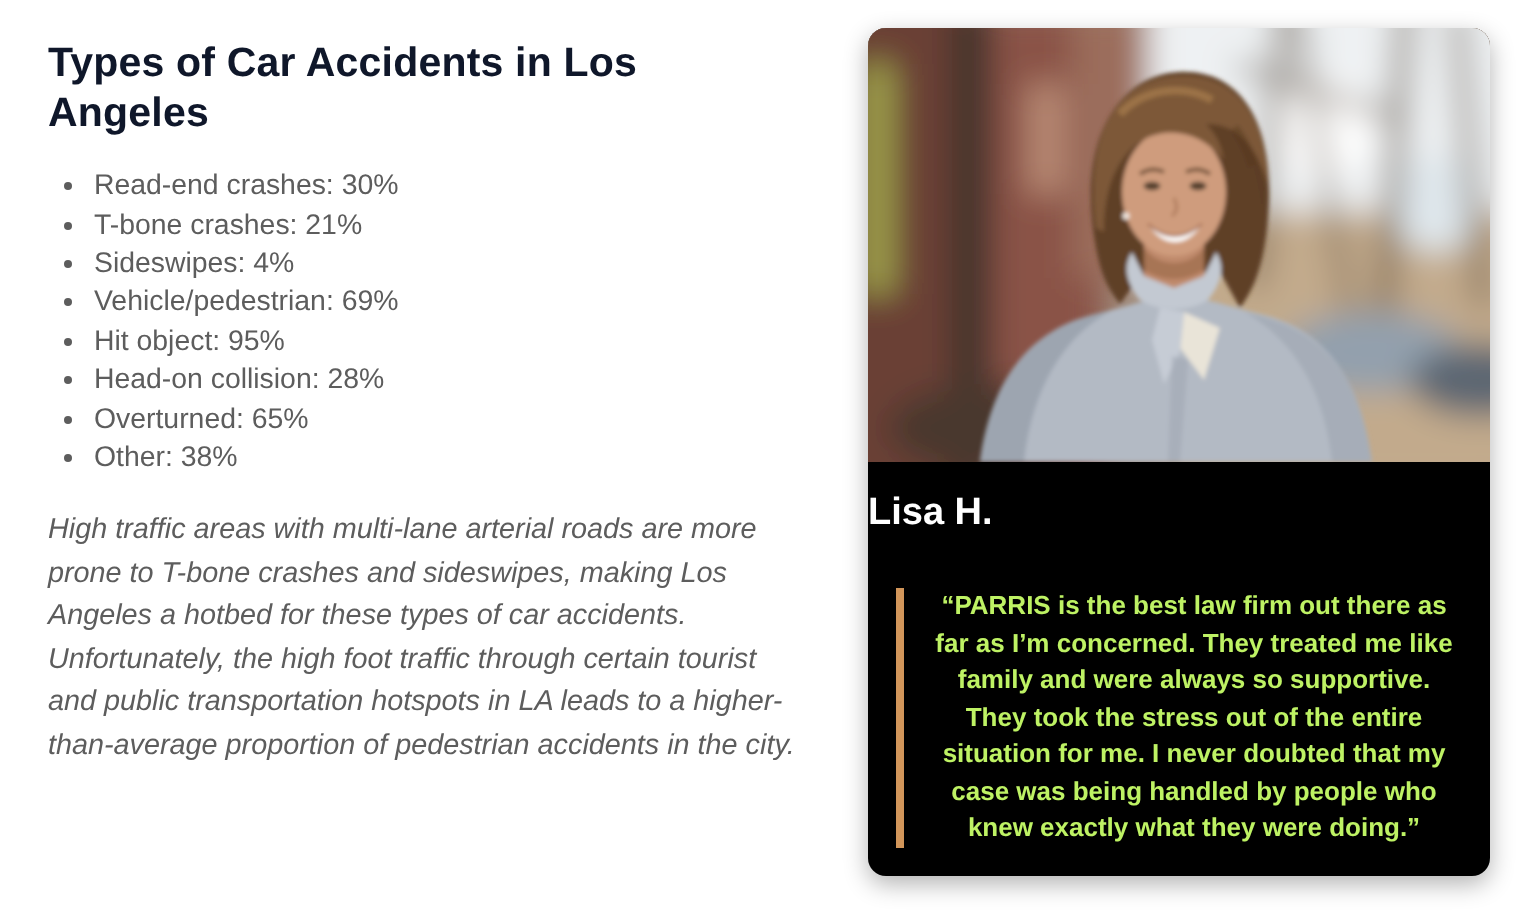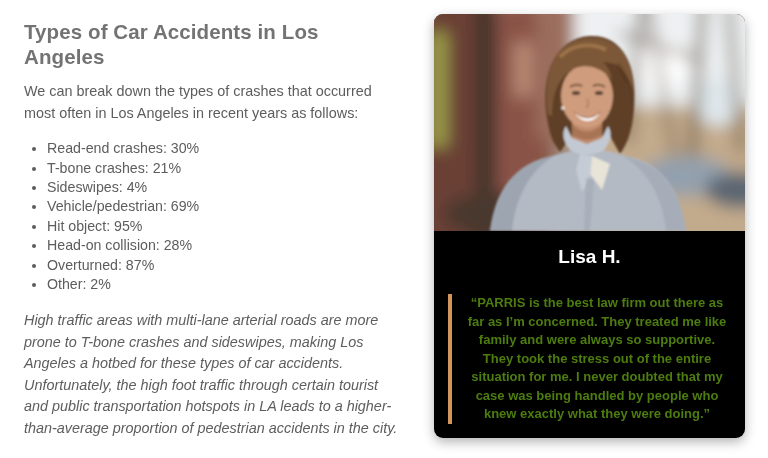--- a/index.html
+++ b/index.html
@@ -10,21 +10,21 @@
     font-family: "Liberation Sans", "DejaVu Sans", sans-serif;
     overflow: hidden;
   }
   .page { position: relative; width: 768px; height: 458px; background: #ffffff; }
 
   
   .article { position: absolute; left: 24px; top: 20px; width: 374px; }
   .article h2 {
     margin: 0 0 12px 0;
     font-size: 20.5px; line-height: 1.2;
-    font-weight: bold; color: #737373;
+    font-weight: bold; color: #0f172a;
     letter-spacing: 0.1px;
   }
   .article p {
     margin: 0 0 10px 0;
     font-size: 14.4px; line-height: 21.5px;
     color: #5d5d5d;
   }
   .article p.outro { margin-top: 16px; margin-bottom: 0; font-style: italic; }
   .article ul {
     margin: 15px 0 16px 0;
@@ -43,55 +43,54 @@
     background: #000000;
     border-radius: 9px;
     overflow: hidden;
     box-shadow: 0 4px 12px rgba(0,0,0,0.30);
   }
   .photo { width: 311px; height: 217px; overflow: hidden; background: #9b8577; }
   .photo svg { display: block; }
   .panel { padding: 0; }
   .client-name {
     margin-top: 15px;
-    text-align: center;
+    text-align: left;
     color: #ffffff;
     font-size: 19px; font-weight: bold;
   }
   .quote-row {
     display: flex; align-items: stretch;
     margin: 26px 14px 0 14px;
     gap: 11px;
   }
   .accent-bar { width: 4px; background: #d2965a; flex-shrink: 0; }
   .quote-row blockquote {
     flex: 1; margin: 0; padding: 0;
-    color: #4d7c0f;
+    color: #bef264;
     font-size: 13px; line-height: 18.5px;
     font-weight: bold;
     text-align: center;
   }
 </style>
 </head>
 <body>
 
 <div class="page">
 
   <div class="article">
     <h2>Types of Car Accidents in Los Angeles</h2>
-    <p>We can break down the types of crashes that occurred most often in Los Angeles in recent years as follows:</p>
     <ul>
       <li>Read-end crashes: 30%</li>
       <li>T-bone crashes: 21%</li>
       <li>Sideswipes: 4%</li>
       <li>Vehicle/pedestrian: 69%</li>
       <li>Hit object: 95%</li>
       <li>Head-on collision: 28%</li>
-      <li>Overturned: 87%</li>
-      <li>Other: 2%</li>
+      <li>Overturned: 65%</li>
+      <li>Other: 38%</li>
     </ul>
     <p class="outro">High traffic areas with multi-lane arterial roads are more prone to T-bone crashes and sideswipes, making Los Angeles a hotbed for these types of car accidents. Unfortunately, the high foot traffic through certain tourist and public transportation hotspots in LA leads to a higher-than-average proportion of pedestrian accidents in the city.</p>
   </div>
 
   <aside class="card">
 
     <div class="photo">
       <svg width="311" height="217" viewBox="0 0 311 217">
         <defs>
           <filter id="b8" x="-30%" y="-30%" width="160%" height="160%">

